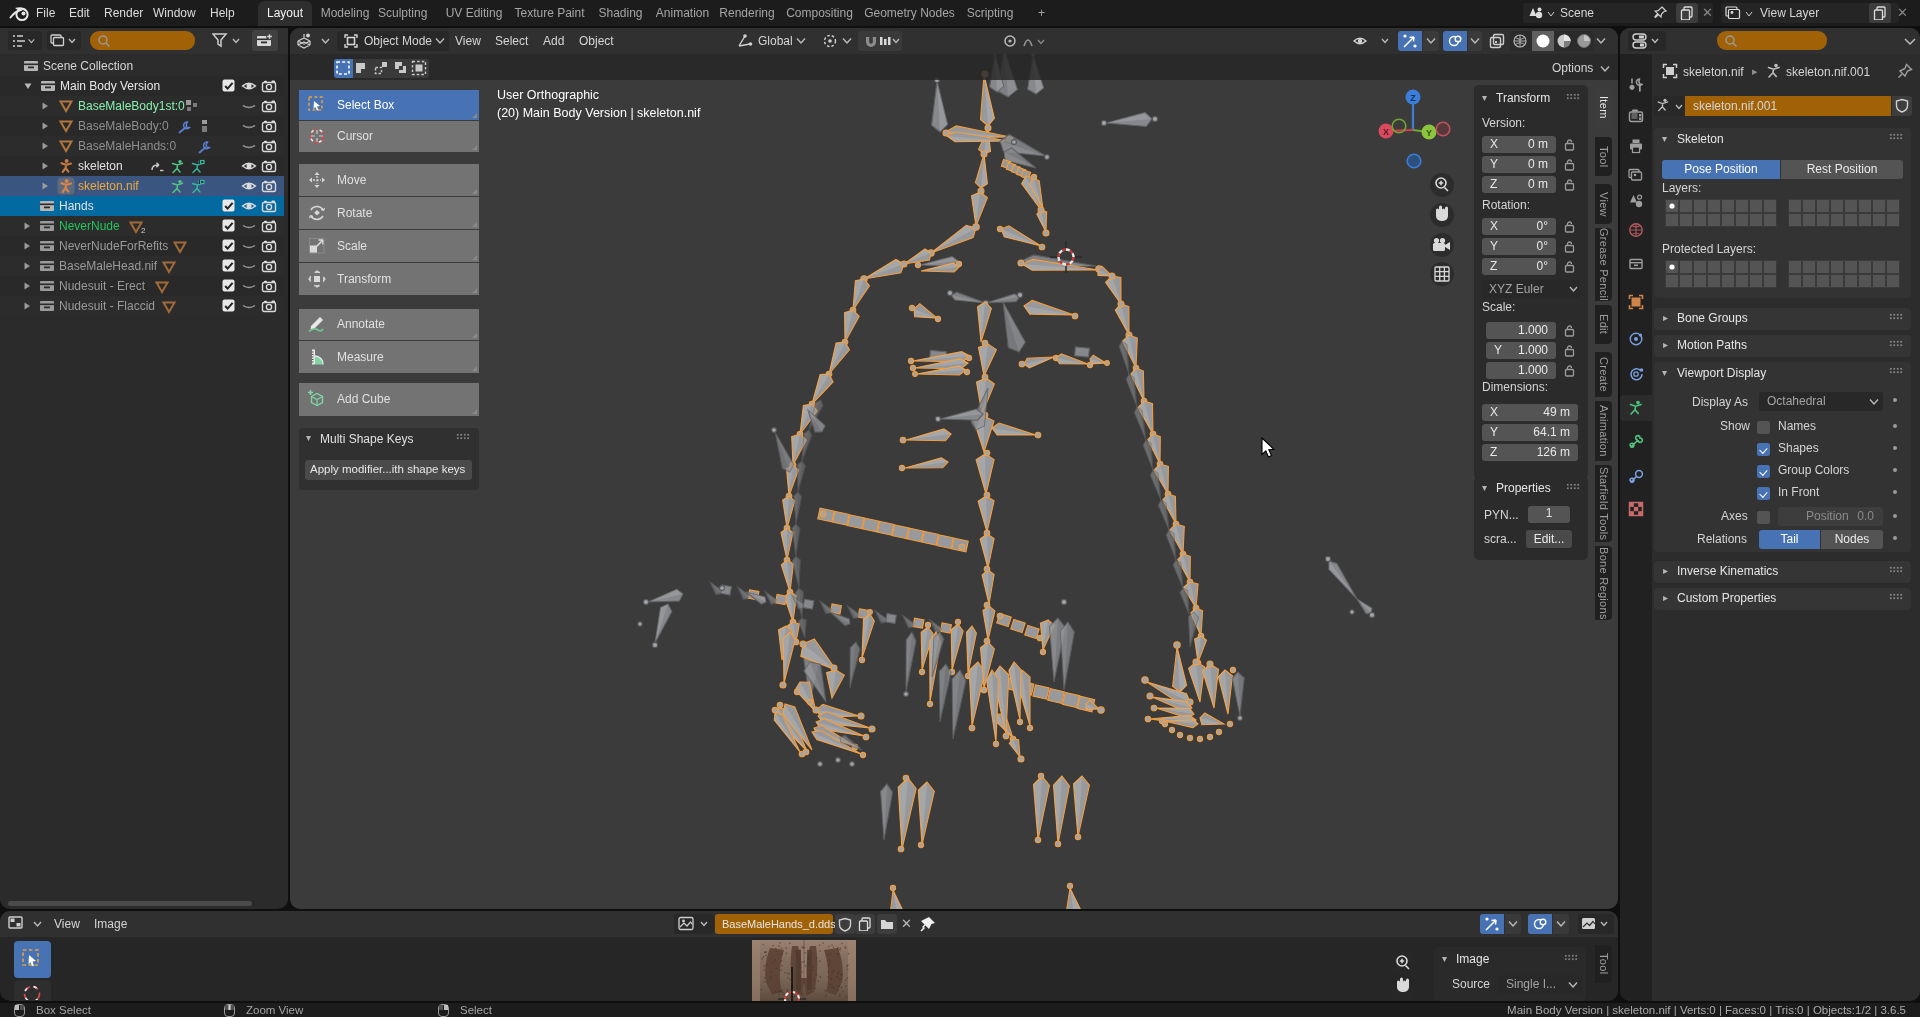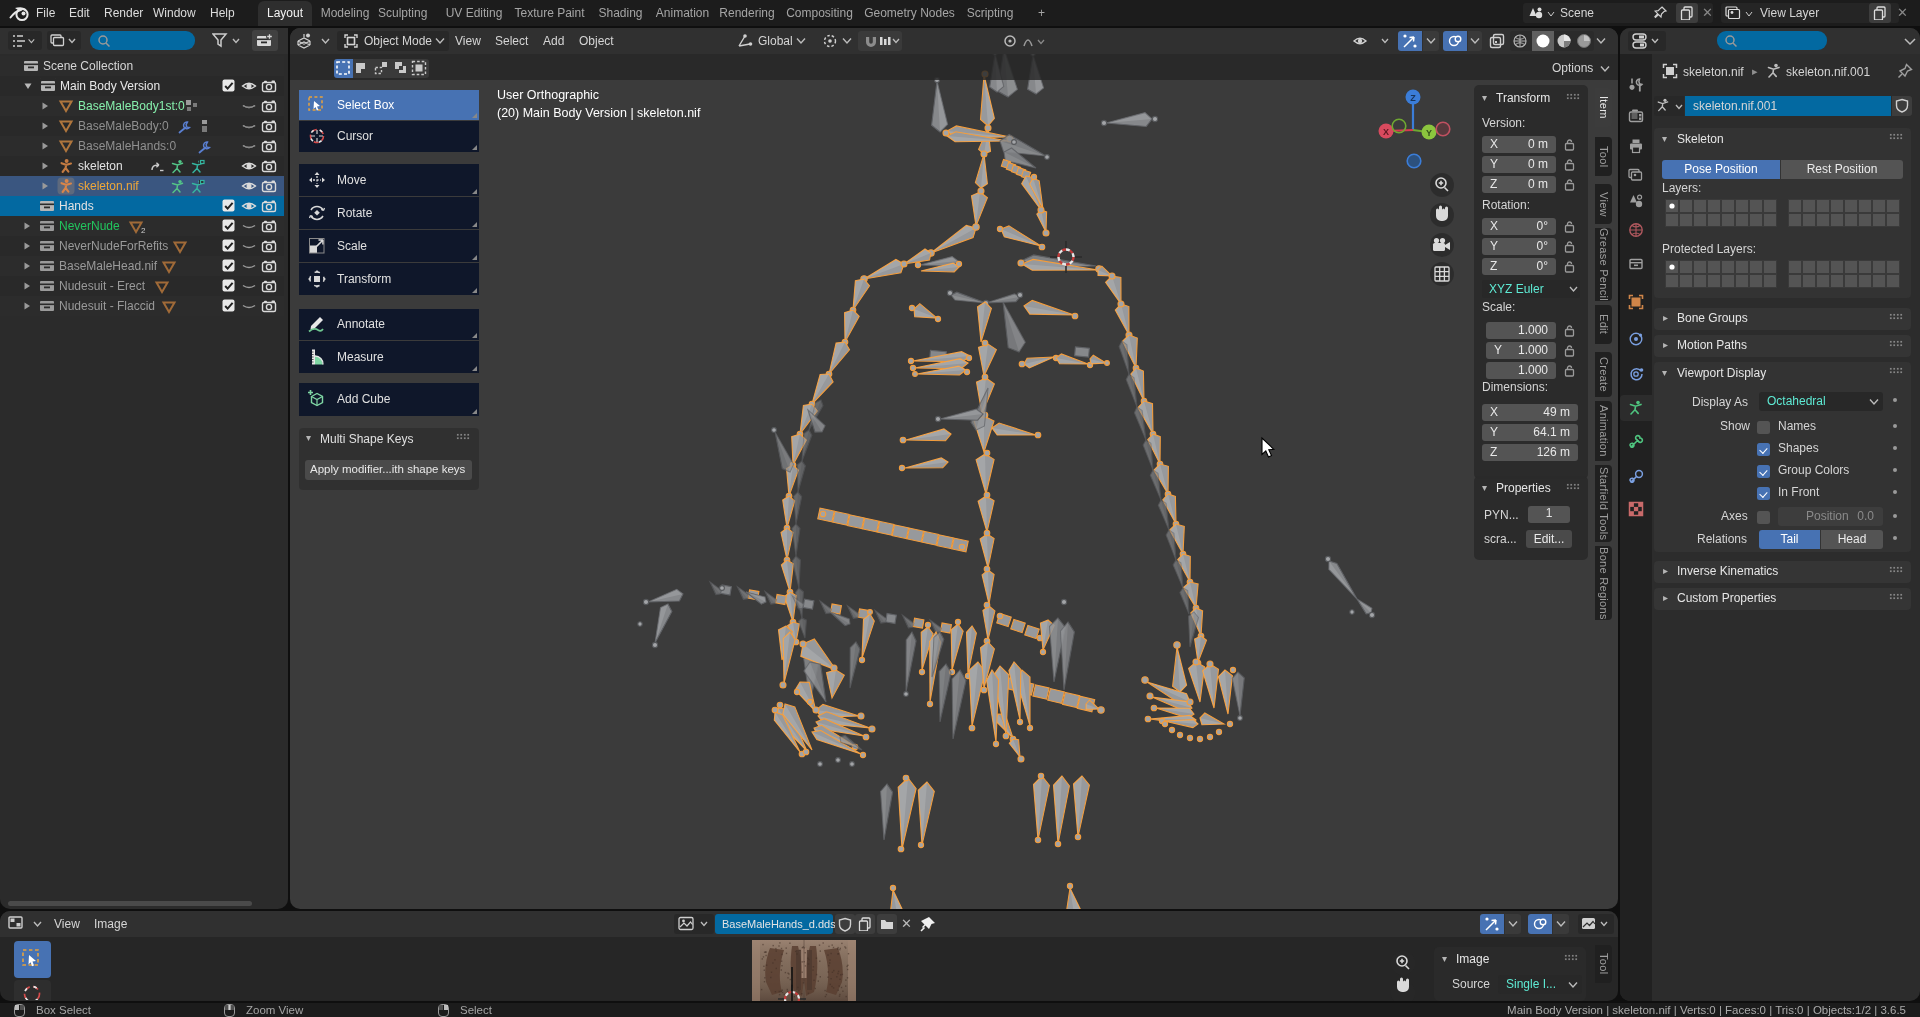--- a/index.html
+++ b/index.html
@@ -10,29 +10,29 @@
 #imged{left:0;top:911px;width:1618px;height:90px;background:#262626;overflow:hidden;border-radius:10px}
 #status{left:0;top:1003px;width:1920px;height:14px;background:#1c1c1c}.f12{font-size:12px}
 .tx{color:#d5d5d5}
 .menuitem{display:inline-block;padding:0 9px;color:#dcdcdc;font-size:12px;line-height:26px}
 .wtab{display:inline-block;padding:0 12px;color:#a5a5a5;font-size:12px;line-height:25px}
 .wtab.act{background:#2e2e2e;color:#f3f3f3;border-radius:6px 6px 0 0}
 
 .orow{position:absolute;left:0;width:284px;height:20px;line-height:20px;font-size:12px;color:#cfcfcf;white-space:nowrap}
 .orow .nm{vertical-align:top}
 
-.tbtn{position:absolute;left:9px;width:180px;height:29px;background:#0f172a;color:#e0e0e0;font-size:12px;line-height:29px}
+.tbtn{position:absolute;left:9px;width:180px;height:29px;background:#737373;color:#e0e0e0;font-size:12px;line-height:29px}
 .tbtn.on{background:#4772b3;color:#fff}
 .tbtn .tlabel{position:absolute;left:38px}
 .corner:after{content:"";position:absolute;right:2px;bottom:2px;border-left:5px solid transparent;border-bottom:5px solid #888}
 
-.field{background:#0369a1;border-radius:3px;color:#e3e3e3}
+.field{background:#a16207;border-radius:3px;color:#e3e3e3}
 .btn{background:#545454;border-radius:3px;color:#eaeaea;text-align:center}
 .btn.blue{background:#4772b3;color:#fff}
-.ddown{background:#282828;border-radius:3px;color:#5eead4}
+.ddown{background:#282828;border-radius:3px;color:#a3a3a3}
 .panelhead{color:#e6e6e6;font-size:12px}
 .grip{position:absolute;right:8px;top:50%;margin-top:-3px;width:14px;height:7px;opacity:.55;background-image:radial-gradient(circle,#cacaca 0.9px,transparent 1.1px);background-size:3.5px 3.5px}
 .chk{display:inline-block;width:13px;height:13px;border-radius:2.5px;background:#545454;vertical-align:-2px}
 .chk.on{background:#4772b3}
 .chk.on:after{content:"";display:block;margin:2.5px 0 0 4.2px;width:3.5px;height:6px;border:solid #fff;border-width:0 1.8px 1.8px 0;transform:rotate(42deg)}
 .vtab{position:absolute;width:17px;background:#202020;color:#9e9e9e;font-size:11px;border-radius:0 4px 4px 0;writing-mode:vertical-rl;text-align:center;letter-spacing:.3px}
 .vtab.act{background:#3c3c3c;color:#e8e8e8}
 .carver{color:#b5b5b5;font-size:10px}
 </style></head>
 <body>
@@ -1995,21 +1995,21 @@
     <span class="abs" style="left:137px;top:456px"><span class="chk on"></span></span>
     <span class="abs tx f12" style="left:158px;top:457px">In Front</span>
     <span class="abs tx f12" style="left:101px;top:481px">Axes</span>
     <span class="abs" style="left:137px;top:480px"><span class="chk"></span></span>
     <div class="abs f12" style="left:158px;top:479px;width:105px;height:19px;background:#3d3d3d;border-radius:3px;color:#8a8a8a">
       <span style="position:absolute;left:28px;top:2px">Position</span>
       <span style="position:absolute;right:9px;top:2px">0.0</span>
     </div>
     <span class="abs tx f12" style="left:77px;top:504px">Relations</span>
     <div class="abs btn blue f12" style="left:139px;top:502px;width:61px;height:19px;line-height:19px;border-radius:3px 0 0 3px">Tail</div>
-    <div class="abs btn f12" style="left:201px;top:502px;width:62px;height:19px;line-height:19px;border-radius:0 3px 3px 0">Head</div>
+    <div class="abs btn f12" style="left:201px;top:502px;width:62px;height:19px;line-height:19px;border-radius:0 3px 3px 0">Nodes</div>
     <div class="abs" style="left:273px;top:396px;width:4px;height:4px;border-radius:2px;background:#9a9a9a"></div>
     <div class="abs" style="left:273px;top:418px;width:4px;height:4px;border-radius:2px;background:#9a9a9a"></div>
     <div class="abs" style="left:273px;top:440px;width:4px;height:4px;border-radius:2px;background:#9a9a9a"></div>
     <div class="abs" style="left:273px;top:462px;width:4px;height:4px;border-radius:2px;background:#9a9a9a"></div>
     <div class="abs" style="left:273px;top:486px;width:4px;height:4px;border-radius:2px;background:#9a9a9a"></div>
     <div class="abs" style="left:273px;top:508px;width:4px;height:4px;border-radius:2px;background:#9a9a9a"></div>
     <div class="abs" style="left:273px;top:370px;width:4px;height:4px;border-radius:2px;background:#9a9a9a"></div>
     <div class="abs" style="left:34px;top:533px;width:257px;height:22px;background:#353535;border-radius:4px"></div>
     <span class="abs carver" style="left:43px;top:537px">▸</span>
     <span class="abs panelhead" style="left:57px;top:536px">Inverse Kinematics</span>

